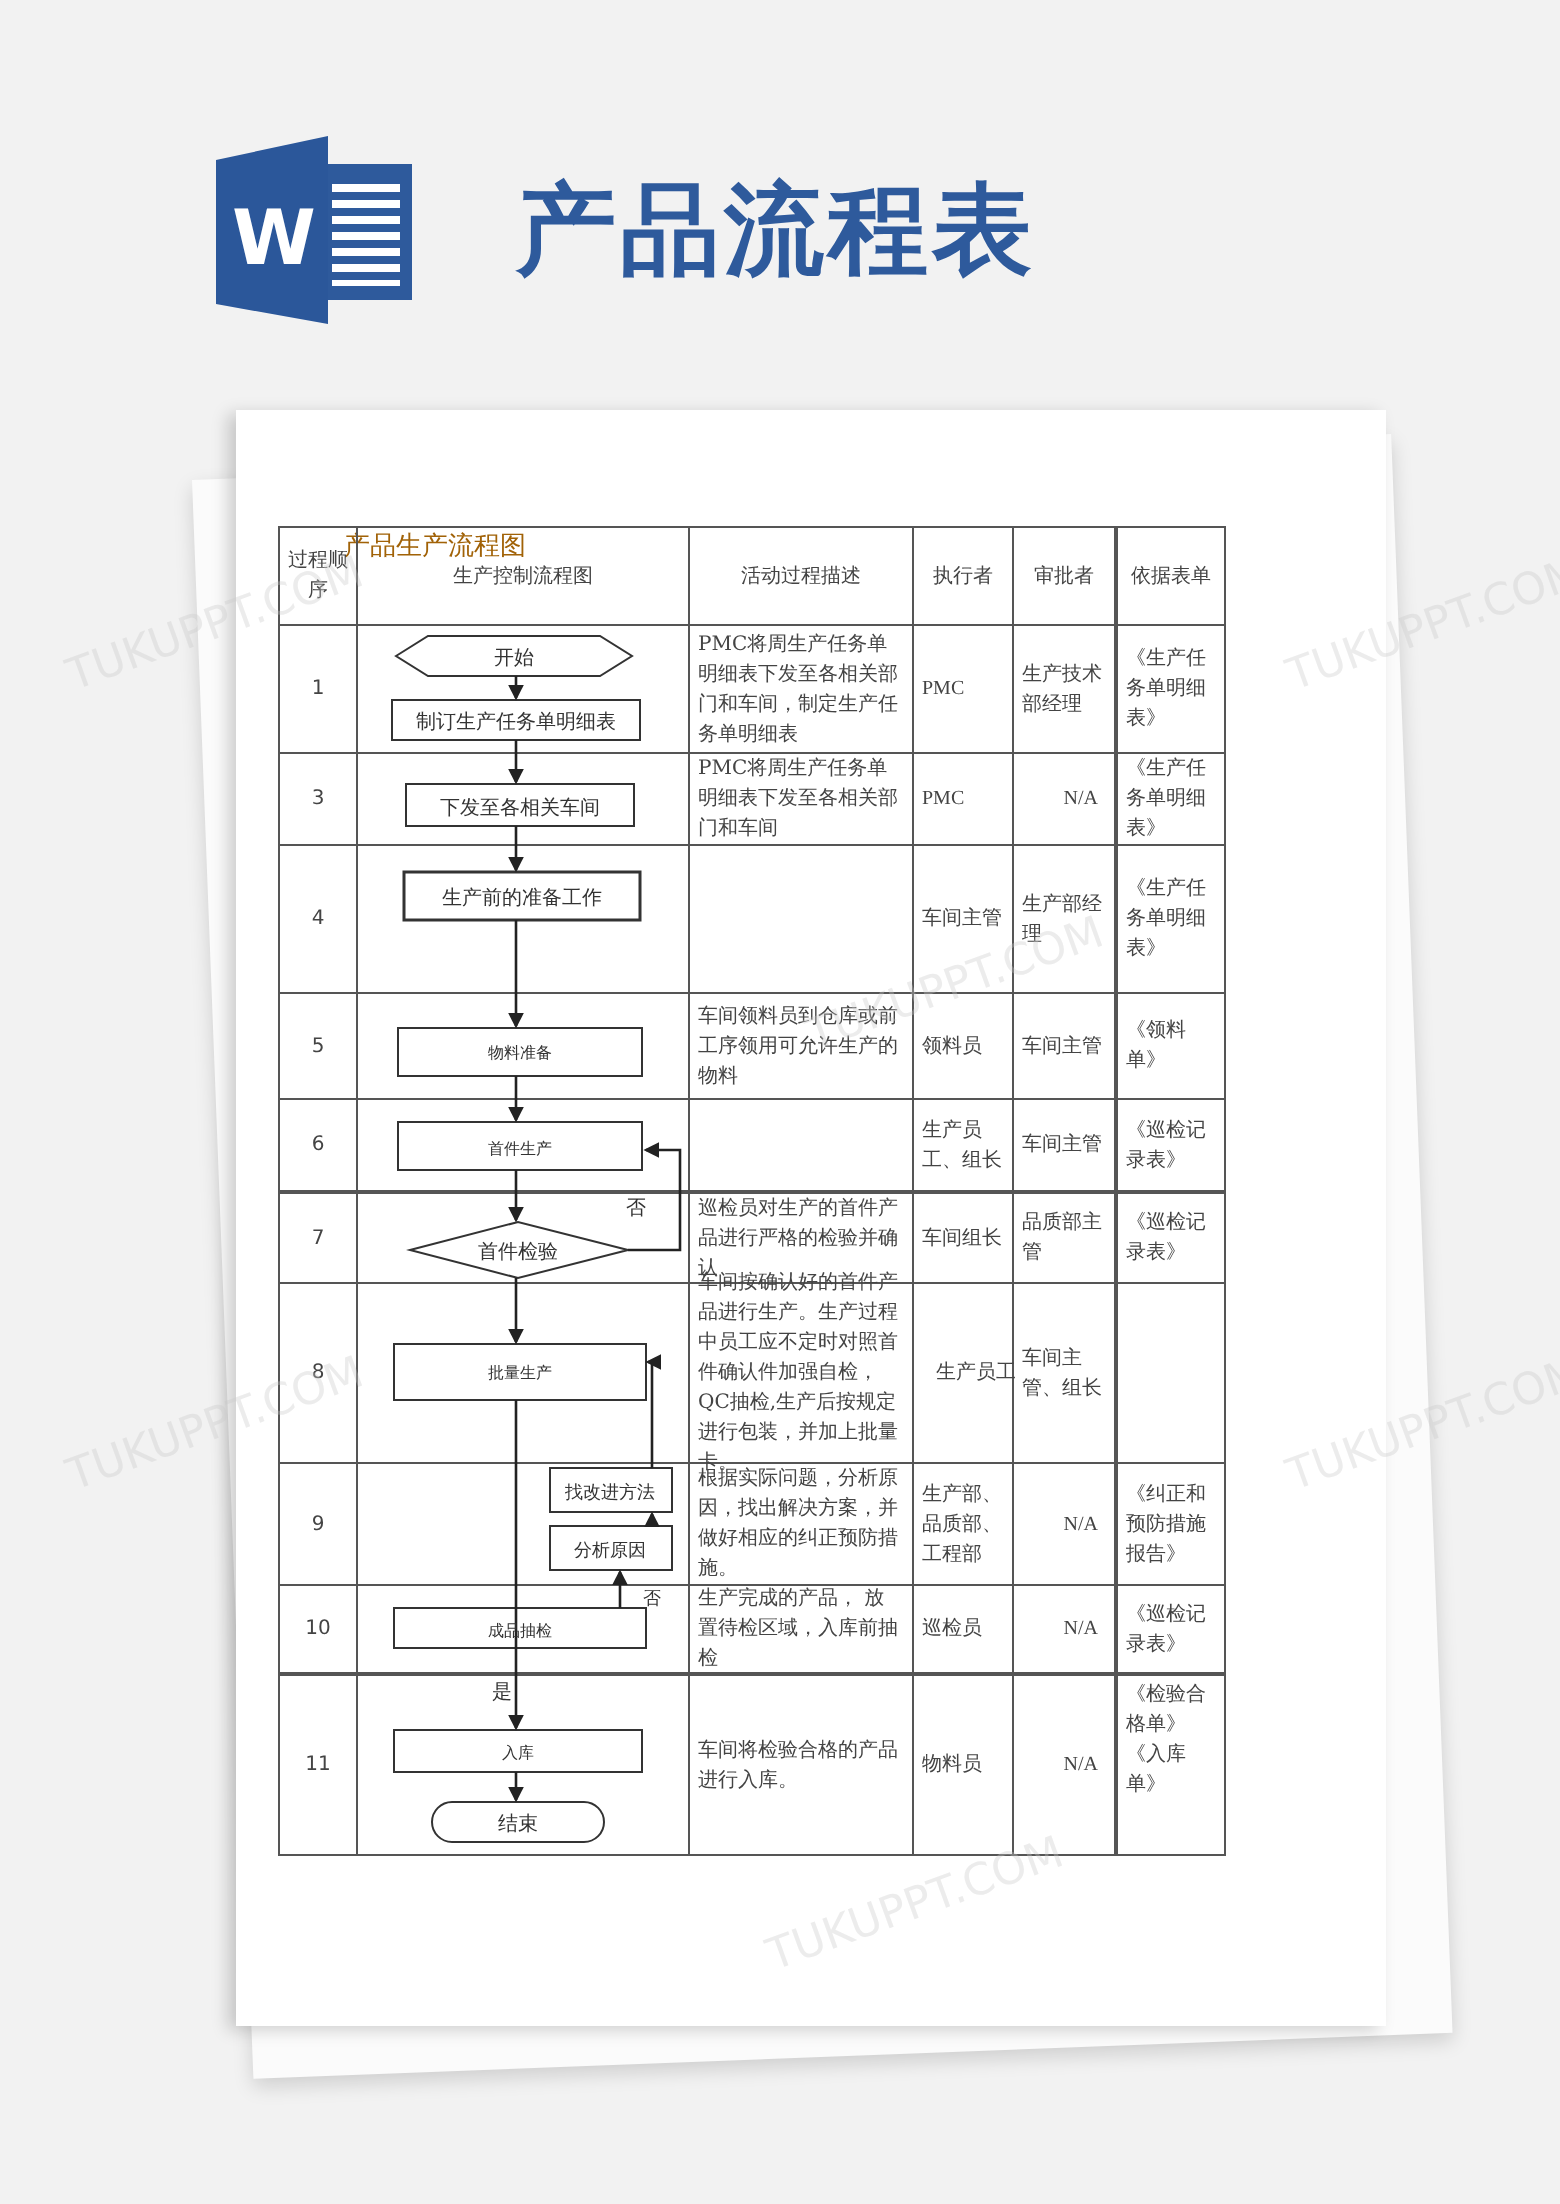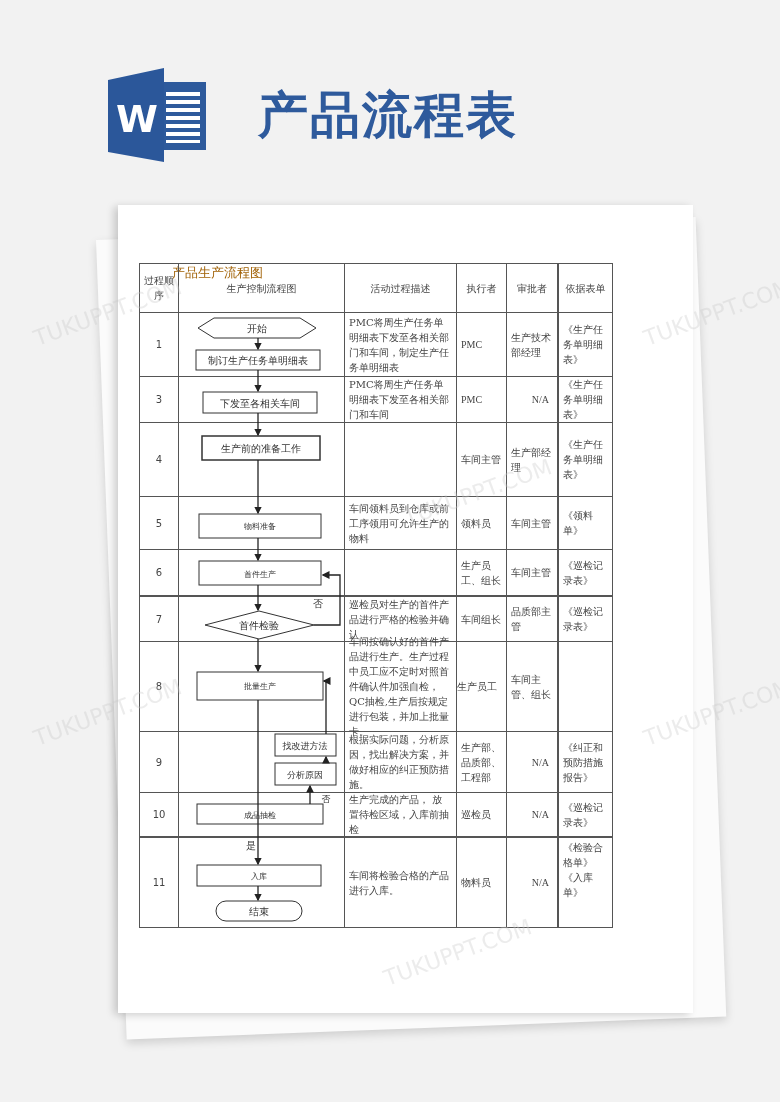--- a/index.html
+++ b/index.html
@@ -133,21 +133,21 @@
   <div class="cell left" style="left:420px;top:287px;width:53px;height:45px">《巡检记录表》</div>
 
   <div class="cell center num" style="left:1px;top:334px;width:38px;height:44px">7</div>
   <div class="cell left" style="left:206px;top:334px;width:111px;height:44px">巡检员对生产的首件产品进行严格的检验并确认</div>
   <div class="cell left" style="left:318px;top:334px;width:49px;height:44px">车间组长</div>
   <div class="cell left" style="left:368px;top:334px;width:50px;height:44px">品质部主管</div>
   <div class="cell left" style="left:420px;top:334px;width:53px;height:44px">《巡检记录表》</div>
 
   <div class="cell center num" style="left:1px;top:379px;width:38px;height:89px">8</div>
   <div class="cell left" style="left:206px;top:379px;width:111px;height:89px">车间按确认好的首件产品进行生产。生产过程中员工应不定时对照首件确认件加强自检， QC抽检,生产后按规定进行包装，并加上批量卡。</div>
-  <div class="cell left" style="left:314px;top:379px;width:49px;height:89px">生产员工</div>
+  <div class="cell left" style="left:325px;top:379px;width:49px;height:89px">生产员工</div>
   <div class="cell left" style="left:368px;top:379px;width:50px;height:89px">车间主管、组长</div>
 
   <div class="cell center num" style="left:1px;top:469px;width:38px;height:60px">9</div>
   <div class="cell left" style="left:206px;top:469px;width:111px;height:60px">根据实际问题，分析原因，找出解决方案，并做好相应的纠正预防措施。</div>
   <div class="cell left" style="left:318px;top:469px;width:49px;height:60px">生产部、品质部、工程部</div>
   <div class="cell right sans" style="left:368px;top:469px;width:50px;height:60px">N/A</div>
   <div class="cell left" style="left:420px;top:469px;width:53px;height:60px">《纠正和预防措施报告》</div>
 
   <div class="cell center num" style="left:1px;top:530px;width:38px;height:43px">10</div>
   <div class="cell left" style="left:206px;top:530px;width:111px;height:43px">生产完成的产品， 放置待检区域，入库前抽检</div>

